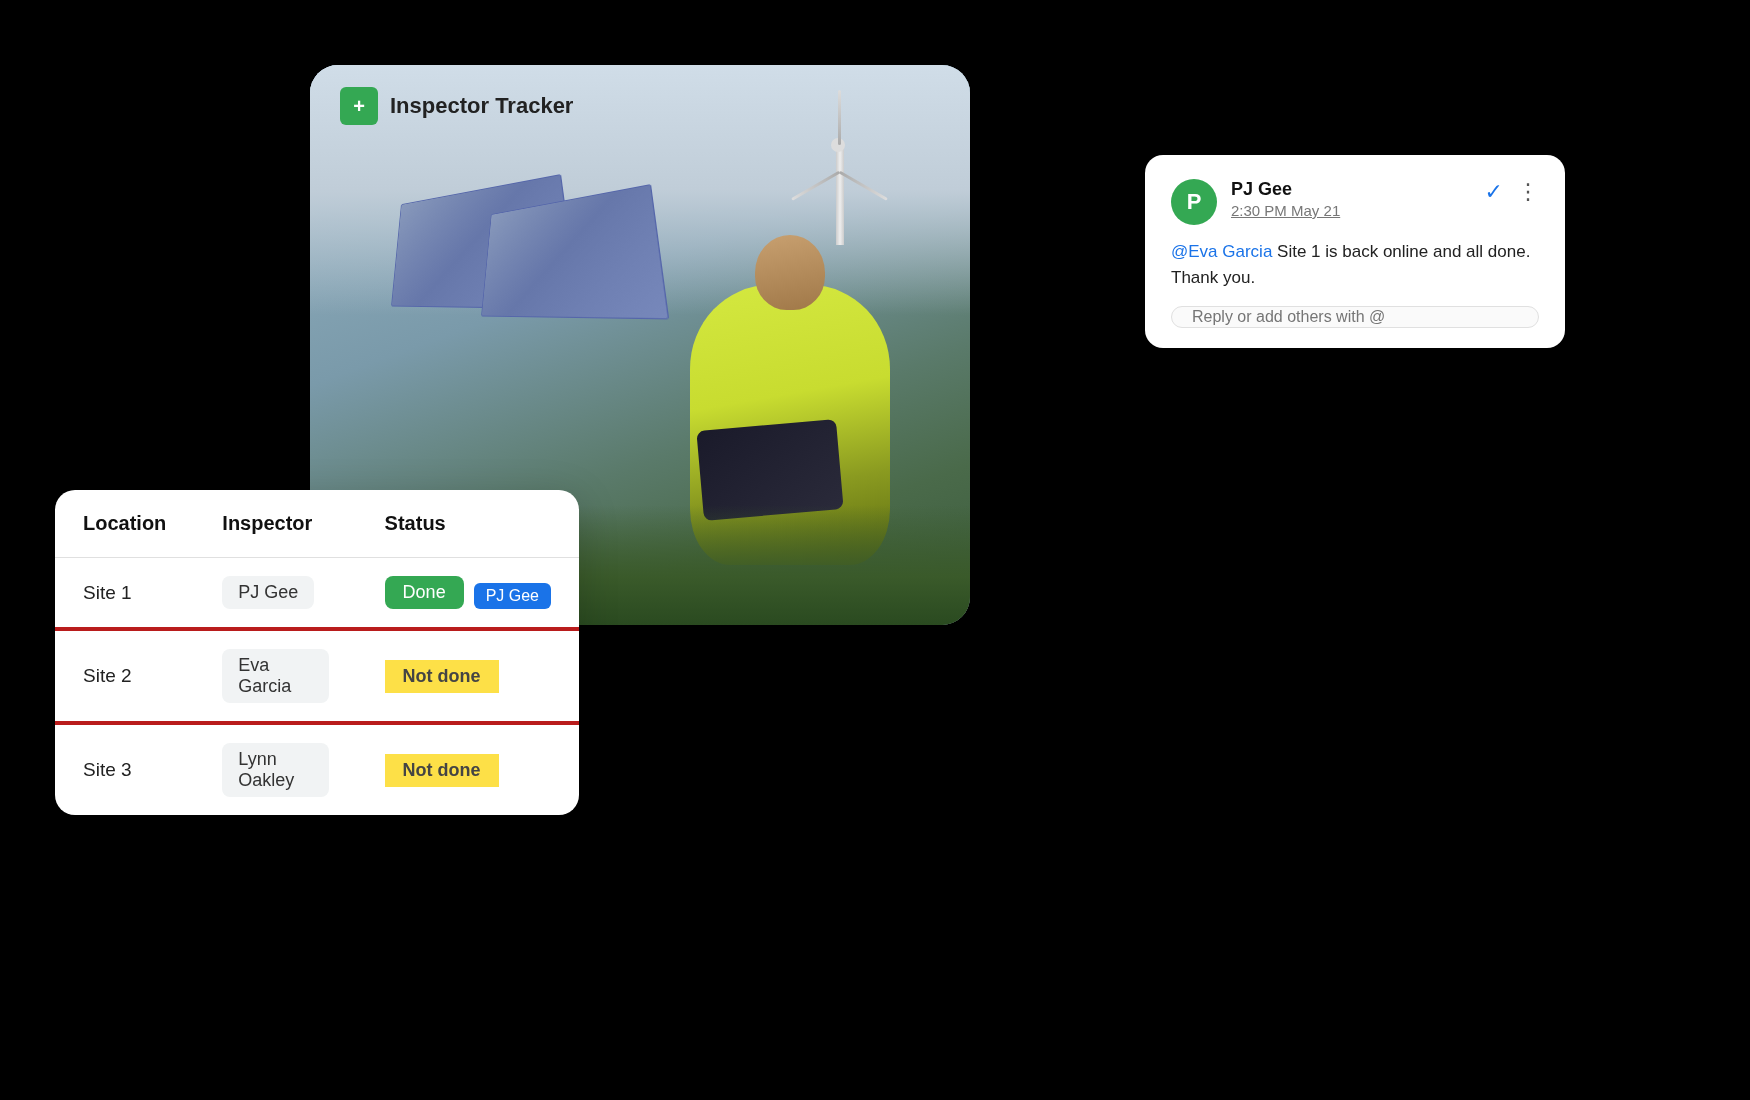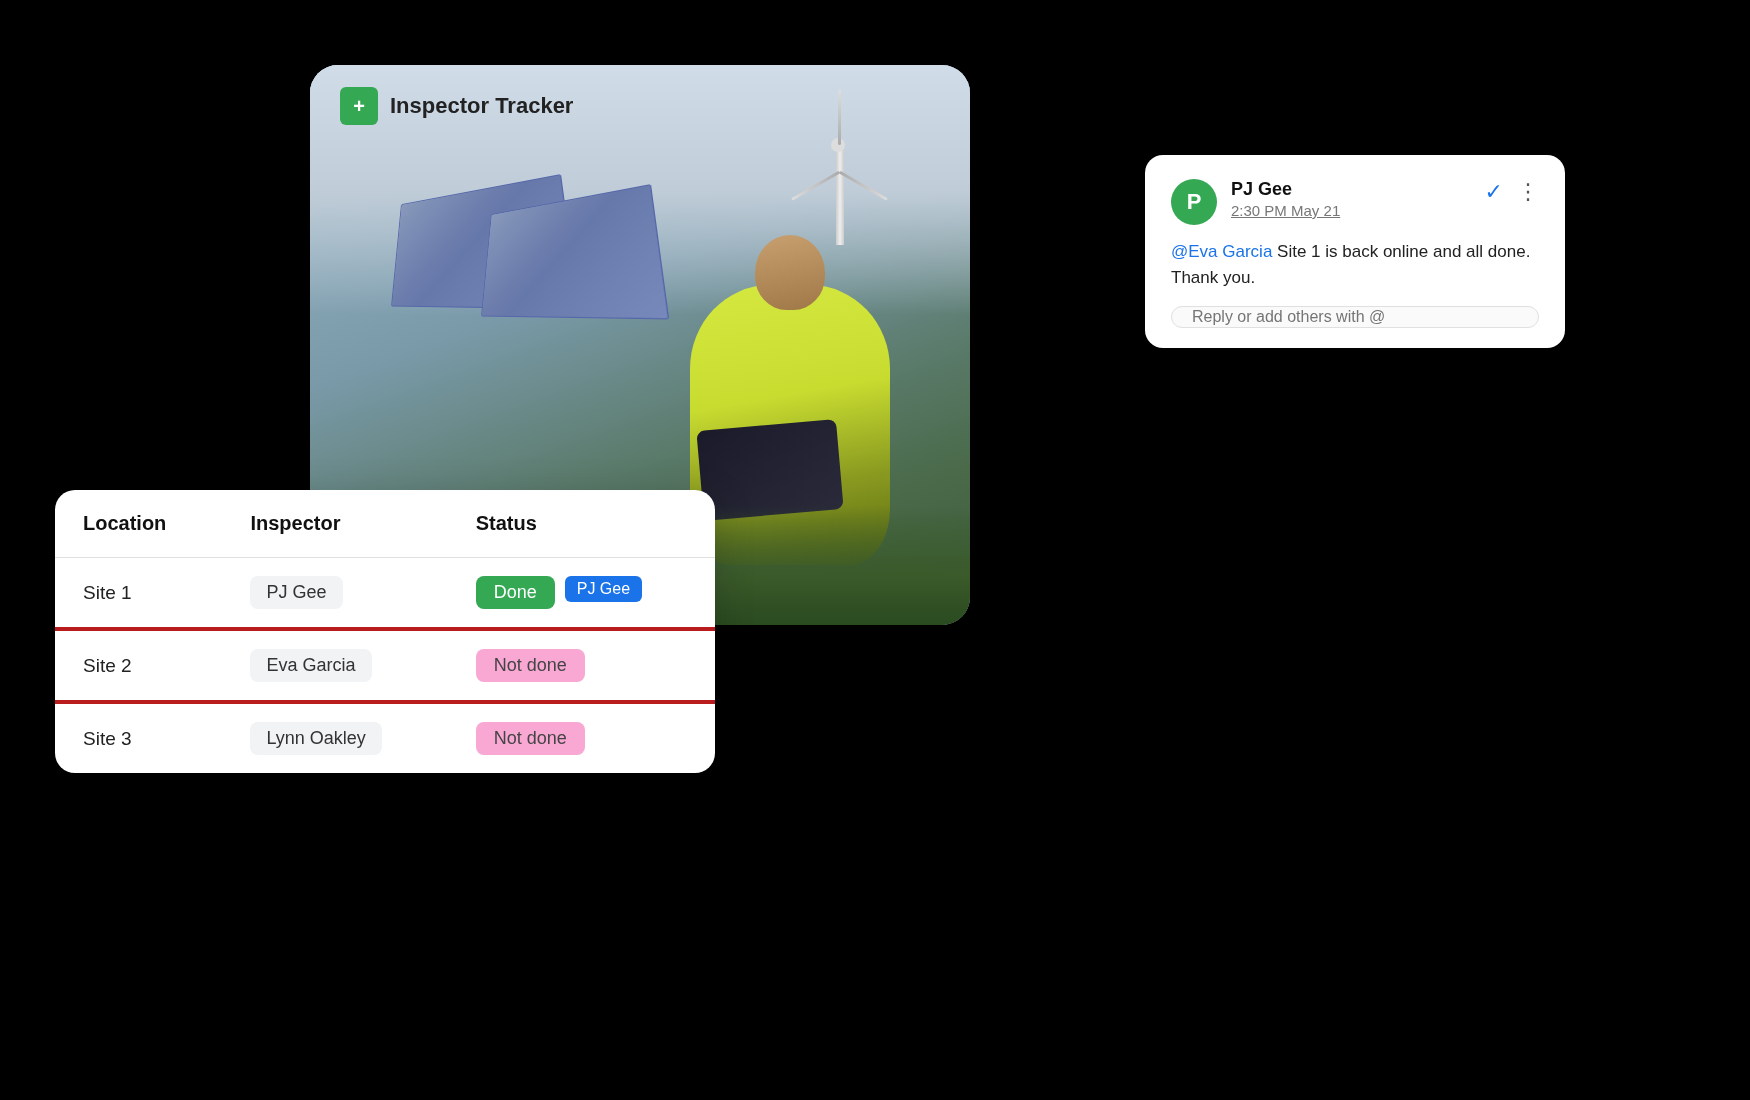--- a/index.html
+++ b/index.html
@@ -197,21 +197,21 @@
       font-weight: 600;
       color: #222;
       letter-spacing: 0;
     }
 
     
     .table-card {
       position: absolute;
       left: 55px;
       top: 490px;
-      width: 660px;
+      width: 524px;
       background: white;
       border-radius: 20px;
       box-shadow: 0 8px 40px rgba(0,0,0,0.18);
       overflow: hidden;
       z-index: 10;
     }
 
     table {
       width: 100%;
       border-collapse: collapse;
@@ -257,32 +257,33 @@
       background: #34a853;
       color: white;
       border-radius: 8px;
       padding: 6px 18px;
       font-size: 18px;
       font-weight: 500;
     }
 
     .status-not-done {
       display: inline-block;
-      background: #f9a8d4;
-      border-radius: 8px;
+      background: #fde047;
+      border-radius: 0;
       padding: 6px 18px;
       font-size: 18px;
       color: #444;
+      font-weight: bold;
     }
 
     
     .status-cell {
       position: relative;
       display: flex;
-      align-items: flex-start;
+      align-items: flex-end;
       gap: 10px;
     }
 
     .pj-tooltip {
       display: inline-block;
       background: #1a73e8;
       color: white;
       border-radius: 6px;
       padding: 4px 12px;
       font-size: 16px;

